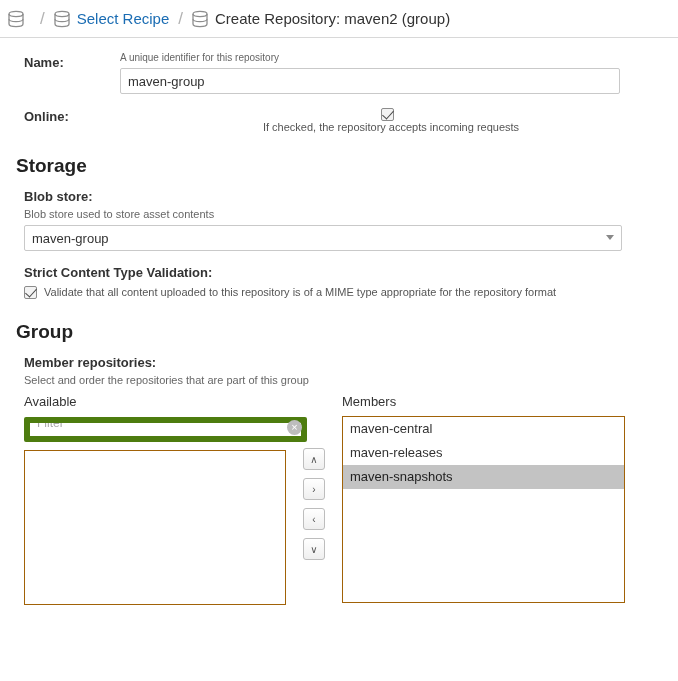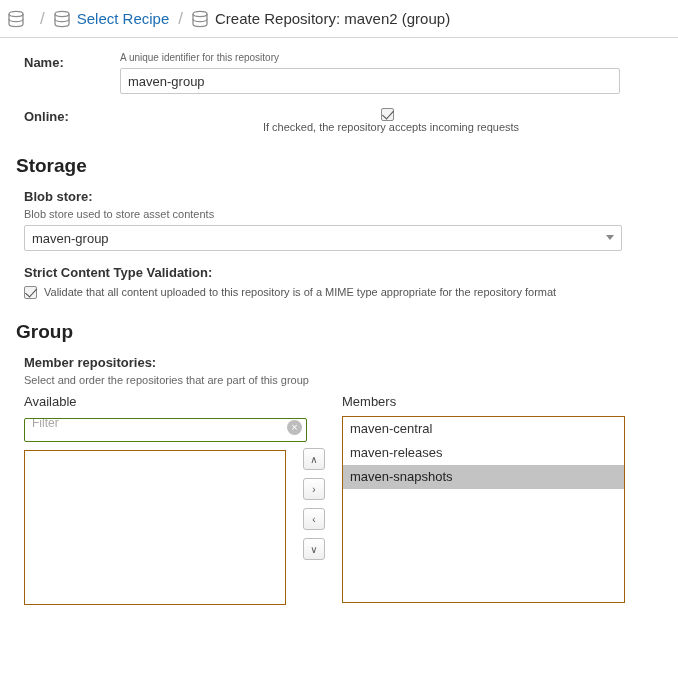--- a/index.html
+++ b/index.html
@@ -208,21 +208,21 @@
   .members-col { width: 283px; }
 
   .filter-wrap {
     position: relative;
     width: 283px;
     margin-bottom: 8px;
   }
   input.filter-input {
     width: 100%;
     height: 24px;
-    border: 1px solid #4d7c0f;
+    border: 6px solid #4d7c0f;
     border-radius: 2px;
     padding: 0 24px 13px 7px;
     font-size: 12px;
     font-family: "Liberation Sans", sans-serif;
     color: #333333;
     background: #ffffff;
   }
   input.filter-input::placeholder { color: #a8a8a8; }
   .clear-btn {
     position: absolute;

